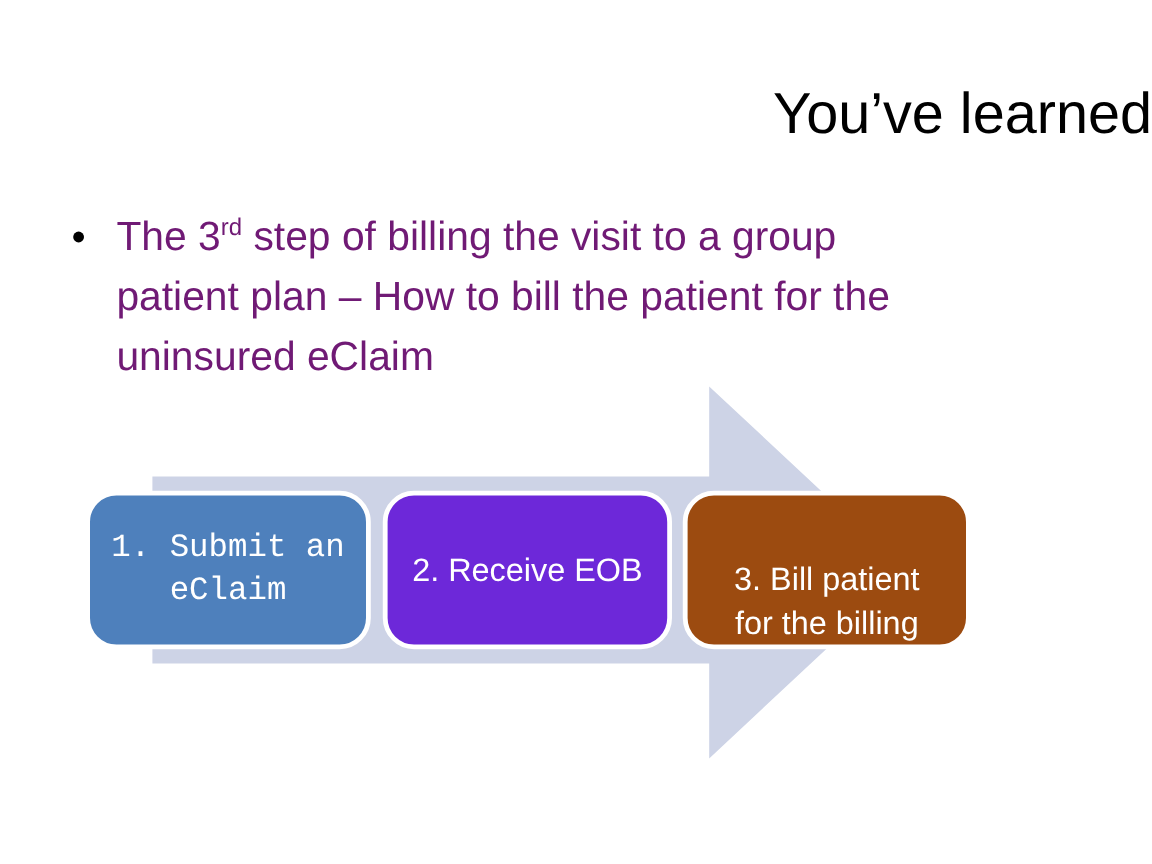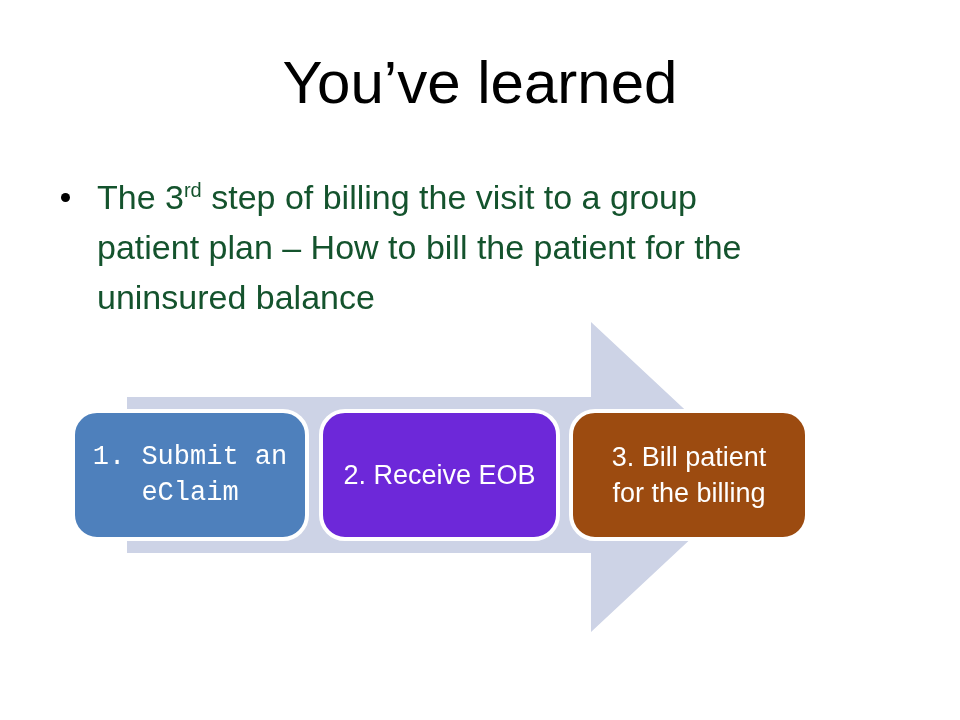--- a/index.html
+++ b/index.html
@@ -8,25 +8,25 @@
     width: 960px;
     height: 720px;
     background: #ffffff;
     overflow: hidden;
     font-family: "Liberation Sans", sans-serif;
     color: #000000;
   }
   .title {
     position: absolute;
     left: 0;
-    top: 54px;
+    top: 67px;
     width: 100%;
     margin: 0;
-    text-align: center;
-    font-size: 60px;
+    text-align: right;
+    font-size: 48px;
     font-weight: 400;
     line-height: 57px;
     color: #000000;
   }
   .bullet-row {
     position: absolute;
     left: 61px;
     top: 172px;
     display: flex;
     align-items: flex-start;
@@ -36,21 +36,21 @@
     height: 9px;
     margin-top: 21px;
     border-radius: 50%;
     background: #000000;
     flex: 0 0 auto;
   }
   .bullet-text {
     margin-left: 27px;
     font-size: 34px;
     line-height: 50px;
-    color: #14532d;
+    color: #701a75;
   }
   .bullet-text sup {
     font-size: 20px;
     line-height: 0;
     position: relative;
     top: -12px;
     vertical-align: baseline;
   }
   .diagram-svg {
     position: absolute;
@@ -85,35 +85,35 @@
 
 <div class="slide">
 
   <h1 class="title">You’ve learned</h1>
 
   <div class="bullet-row">
     <span class="bullet-dot"></span>
     <div class="bullet-text">
       <div><span>The 3</span><sup>rd</sup><span> step of billing the visit to a group</span></div>
       <div>patient plan – How to bill the patient for the</div>
-      <div>uninsured balance</div>
+      <div>uninsured eClaim</div>
     </div>
   </div>
 
   <svg class="diagram-svg" viewBox="0 0 960 720" xmlns="http://www.w3.org/2000/svg">
     <polygon points="127,397 591,397 591,322 757,477 591,632 591,553 127,553" fill="#CDD3E6"></polygon>
   </svg>
 
   <div class="step step-1" style="background-color: rgb(78, 128, 188);">
     <div>1. Submit an</div>
     <div>eClaim</div>
   </div>
 
   <div class="step step-2" style="background-color: #6d28d9;">
     <div>2. Receive EOB</div>
   </div>
 
-  <div class="step step-3" style="background-color: rgb(156, 75, 16);">
+  <div class="step step-3" style="background-color: rgb(156, 75, 16); justify-content: flex-end;">
     <div>3. Bill patient</div>
     <div>for the billing</div>
   </div>
 
 </div>
 
 </body></html>

